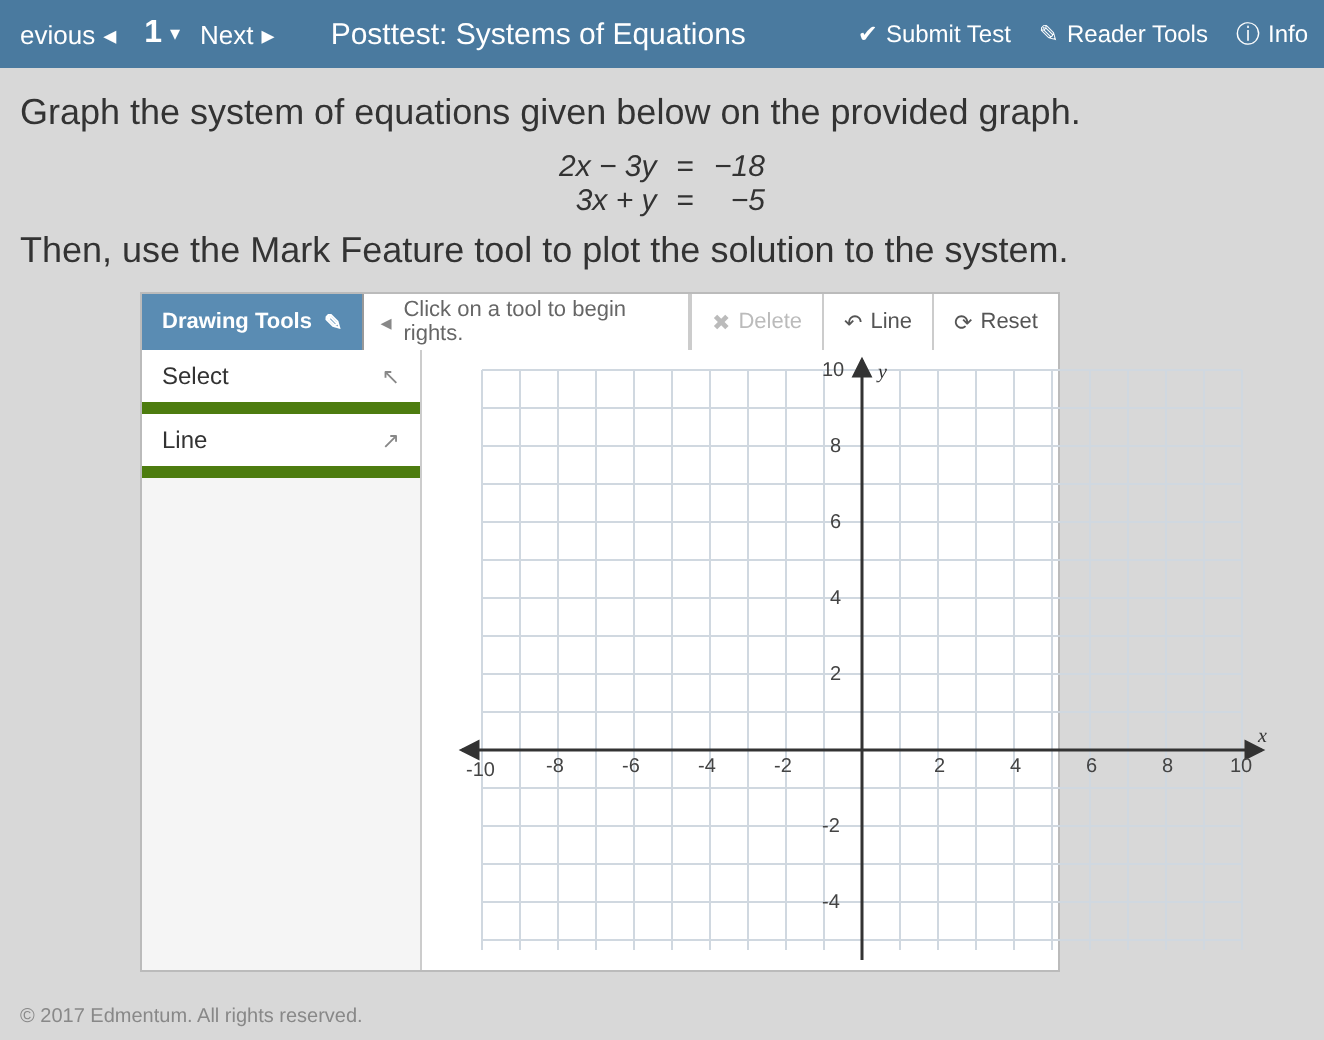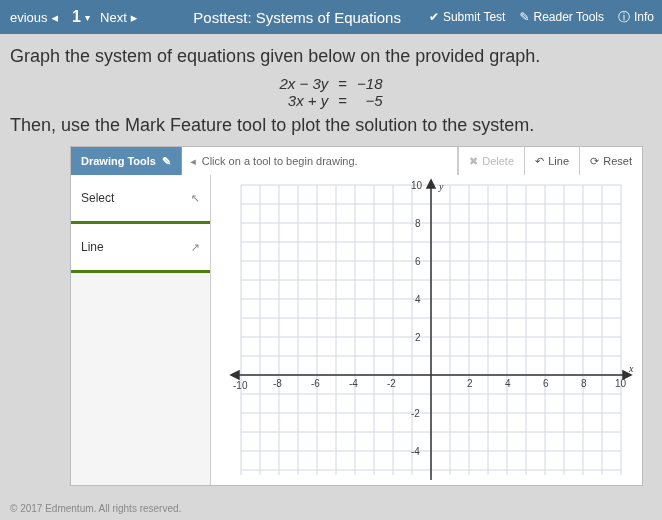--- a/index.html
+++ b/index.html
@@ -1,37 +1,37 @@
 <!DOCTYPE html>
 <html><head>
 <meta charset="utf-8">
 <style>
 * { margin: 0; padding: 0; box-sizing: border-box; font-family: Arial, sans-serif; }
 body { width: 662px; height: 520px; background: #d8d8d8; overflow: hidden; }
 .topbar { background: #4a7a9f; height: 34px; display: flex; align-items: center; color: #fff; font-size: 13px; }
 .nav-btn { padding: 0 10px; display: flex; align-items: center; gap: 4px; cursor: pointer; }
 .page-num { font-size: 16px; font-weight: bold; margin: 0 4px; }
-.title { font-size: 15px; padding-left: 18px; flex: 1; text-align: center; }
+.title { font-size: 15px; padding-left: 18px; flex: 1; }
 .right-tools { display: flex; align-items: center; gap: 14px; padding-right: 8px; }
 .tool-item { display: flex; align-items: center; gap: 4px; cursor: pointer; font-size: 12px; }
 .content { padding: 12px 10px 0 10px; color: #333; }
 .instr { font-size: 18px; margin-bottom: 8px; }
 .eqs { text-align: center; font-family: 'Times New Roman', serif; font-size: 15px; margin: 6px 0; font-style: italic; }
 .eq-row { display: inline-grid; grid-template-columns: auto auto auto; column-gap: 10px; text-align: right; }
 .eq-row .eq { text-align: center; font-style: normal; }
-.graph-area { margin: 10px 0 0 60px; width: 573px; background: #fff; border: 1px solid #bbb; }
+.graph-area { margin: 10px 0 0 60px; width: 460px; background: #fff; border: 1px solid #bbb; }
 .toolbar { display: flex; align-items: stretch; height: 28px; font-size: 11px; }
 .tb-head { background: #5a8cb3; color: #fff; padding: 0 10px; display: flex; align-items: center; gap: 6px; font-weight: bold; border-right: 1px solid #999; }
 .tb-hint { flex: 1; display: flex; align-items: center; padding: 0 8px; color: #666; border-right: 1px solid #ccc; }
 .tb-hint .tri { margin-right: 6px; color: #888; }
 .tb-btn { padding: 0 10px; display: flex; align-items: center; gap: 4px; color: #555; border-left: 1px solid #ccc; cursor: pointer; }
 .tb-btn.del { color: #bbb; }
 .body-row { display: flex; height: 310px; }
 .side { width: 140px; border-right: 1px solid #ccc; background: #f5f5f5; }
-.side-item { padding: 16px 10px; font-size: 12px; border-bottom: 3px solid #4d7c0f; display: flex; justify-content: space-between; align-items: center; cursor: pointer; background: #fff; text-align: center; }
+.side-item { padding: 6px 10px; font-size: 12px; border-bottom: 6px solid #4d7c0f; display: flex; justify-content: space-between; align-items: center; cursor: pointer; background: #fff; text-align: center; }
 .side-item .ico { color: #888; font-size: 11px; }
 .plot { flex: 1; position: relative; background: #fff; }
 svg.grid { position: absolute; left: 10px; top: 0; }
 .axis-label { position: absolute; font-size: 10px; font-style: italic; font-family: 'Times New Roman', serif; }
 .tick { position: absolute; font-size: 10px; color: #444; }
 .footer { position: absolute; bottom: 6px; left: 10px; font-size: 10px; color: #888; }
 </style>
 </head>
 <body>
 
@@ -78,21 +78,21 @@
   <p class="instr">Then, use the Mark Feature tool to plot the solution to the system.</p>
 
   <div class="graph-area">
     <div class="toolbar">
       <div class="tb-head">
         <span>Drawing Tools</span>
         <span>✎</span>
       </div>
       <div class="tb-hint">
         <span class="tri">◂</span>
-        <span>Click on a tool to begin drawing.</span>
+        <span>Click on a tool to begin rights.</span>
       </div>
       <div class="tb-btn del">
         <span>✖</span>
         <span>Delete</span>
       </div>
       <div class="tb-btn">
         <span>↶</span>
         <span>Line</span>
       </div>
       <div class="tb-btn">

